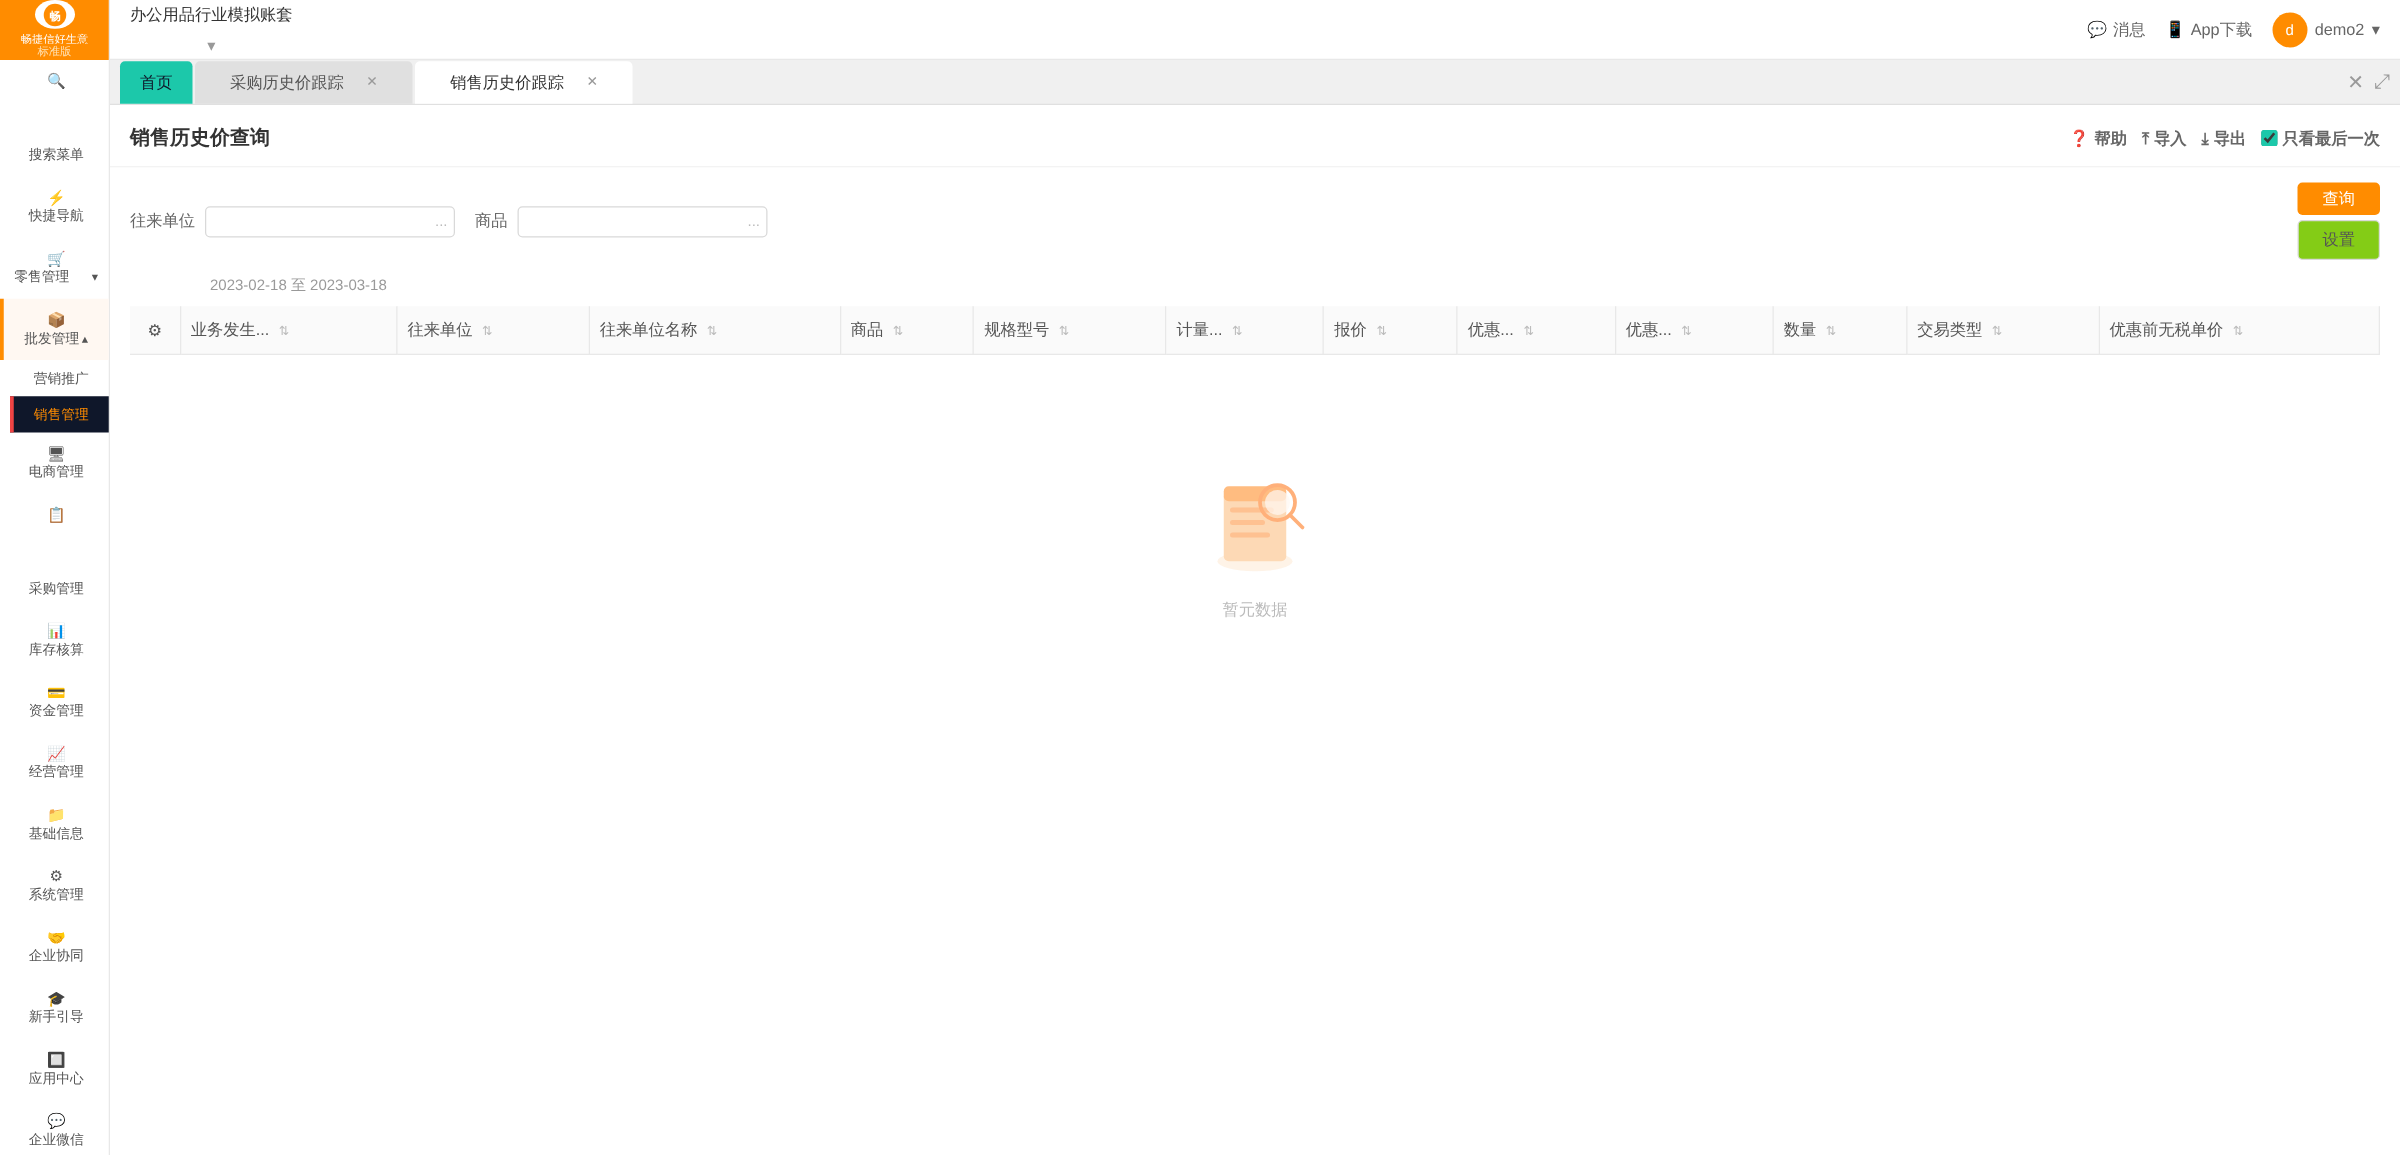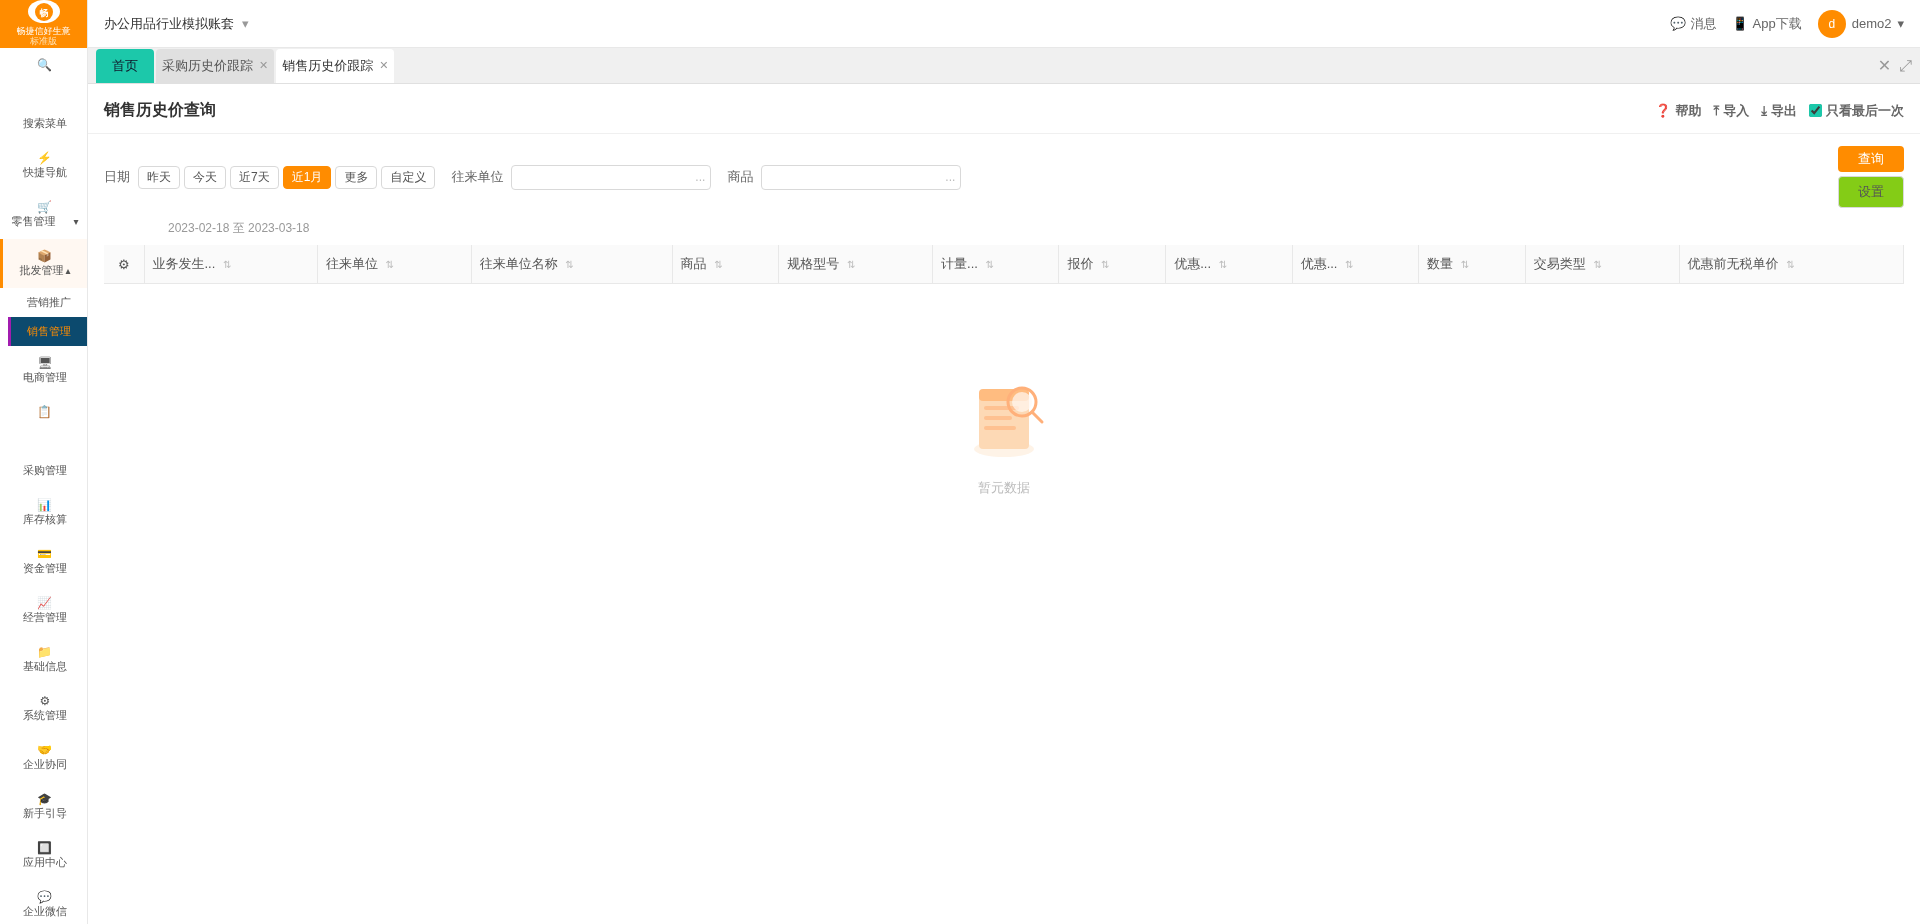--- a/index.html
+++ b/index.html
@@ -11,26 +11,26 @@
     .sidebar-logo .logo-icon { width: 32px; height: 32px; background: #fff; border-radius: 50%; display: flex; align-items: center; justify-content: center; }
     .sidebar-logo .logo-text { color: #fff; font-size: 10px; margin-top: 2px; }
     .sidebar-item { padding: 10px 4px; text-align: center; cursor: pointer; color: #555; font-size: 12px; border-left: 3px solid transparent; }
     .sidebar-item.active { color: #ff8c00; border-left-color: #ff8c00; background: #fff8f2; }
 
     
     .main-area { flex: 1; display: flex; flex-direction: column; overflow: hidden; }
 
     
     .topbar { height: 48px; background: #fff; display: flex; align-items: center; padding: 0 16px; border-bottom: 1px solid #e8e8e8; justify-content: space-between; }
-    .topbar-left { display: flex; align-items: center; gap: 8px; }
+    .topbar-left { display: flex; align-items: center; gap: 8px; flex-direction: column; }
     .topbar-right { display: flex; align-items: center; gap: 16px; color: #666; font-size: 13px; }
 
     
     .tabbar { background: #f0f0f0; display: flex; align-items: center; padding: 0 8px; border-bottom: 1px solid #e0e0e0; min-height: 36px; }
-    .tab { padding: 8px 6px; font-size: 13px; cursor: pointer; color: #555; background: #e0e0e0; border-radius: 4px 4px 0 0; margin-right: 2px; display: flex; align-items: center; gap: 6px; }
+    .tab { padding: 8px 28px; font-size: 13px; cursor: pointer; color: #555; background: #e0e0e0; border-radius: 4px 4px 0 0; margin-right: 2px; display: flex; align-items: center; gap: 18px; }
     .tab.active { background: #fff; color: #333; font-weight: 500; }
     .tab .close-btn { font-size: 11px; color: #999; cursor: pointer; }
     .tab-home { background: #1cc8aa; color: #0f172a; padding: 8px 16px; border-radius: 4px 4px 0 0; cursor: pointer; margin-right: 2px; }
     .tab-actions { margin-left: auto; display: flex; align-items: center; gap: 8px; }
     .tab-action-btn { background: none; border: none; color: #999; cursor: pointer; font-size: 16px; }
 
     
     .content { flex: 1; background: #fff; overflow: auto; }
     .page-header { padding: 16px 16px 0 16px; border-bottom: 1px solid #f0f0f0; }
     .page-title { font-size: 16px; font-weight: 600; color: #333; margin-bottom: 12px; display: flex; align-items: center; justify-content: space-between; }
@@ -98,21 +98,21 @@
     <div>📦</div>
     <div style="display:flex;align-items:center;justify-content:center;gap:2px;">
       <span style="font-size:11px;">批发管理</span>
       <span style="font-size:10px;">▴</span>
     </div>
   </div>
   <div style="padding-left:8px;">
     <div class="sidebar-item" style="font-size:11px;padding:7px 4px;text-align:center;color:#555;">
       <div>营销推广</div>
     </div>
-    <div class="sidebar-item active" style="font-size:11px;padding:7px 4px;text-align:center;color:#ff8c00;background:#0c4a6e;border-left:3px solid #a21caf;">
+    <div class="sidebar-item active" style="font-size:11px;padding:7px 4px;text-align:center;color:#ff8c00;background:#0f172a;border-left:3px solid #ef4444;">
       <div>销售管理</div>
     </div>
   </div>
   <div class="sidebar-item" style="font-size:12px;padding:10px 4px;text-align:center;cursor:pointer;color:#555;">
     <div>🖥</div>
     <div style="font-size:11px;">电商管理</div>
   </div>
   <div class="sidebar-item" style="font-size:12px;padding:10px 4px;text-align:center;cursor:pointer;color:#555;">
     <div>📋</div>
     <div style="font-size:11px;margin-top:44px;">采购管理</div>
@@ -224,31 +224,20 @@
           <label class="checkbox-label">
             <input type="checkbox" checked="" style="accent-color: rgb(28, 200, 170);">
             <span>只看最后一次</span>
           </label>
         </div>
       </div>
     </div>
 
     <div class="filter-bar">
       <div class="filter-group">
-        <span class="filter-label">日期</span>
-        <div class="date-btns">
-          <button class="date-btn">昨天</button>
-          <button class="date-btn">今天</button>
-          <button class="date-btn">近7天</button>
-          <button class="date-btn active">近1月</button>
-          <button class="date-btn">更多</button>
-          <button class="date-btn">自定义</button>
-        </div>
-      </div>
-      <div class="filter-group">
         <span class="filter-label">往来单位</span>
         <div class="filter-input-wrapper">
           <input type="text" class="filter-input" style="width: 200px;">
           <span class="dots">...</span>
         </div>
       </div>
       <div class="filter-group">
         <span class="filter-label">商品</span>
         <div class="filter-input-wrapper">
           <input type="text" class="filter-input" style="width: 200px;">

